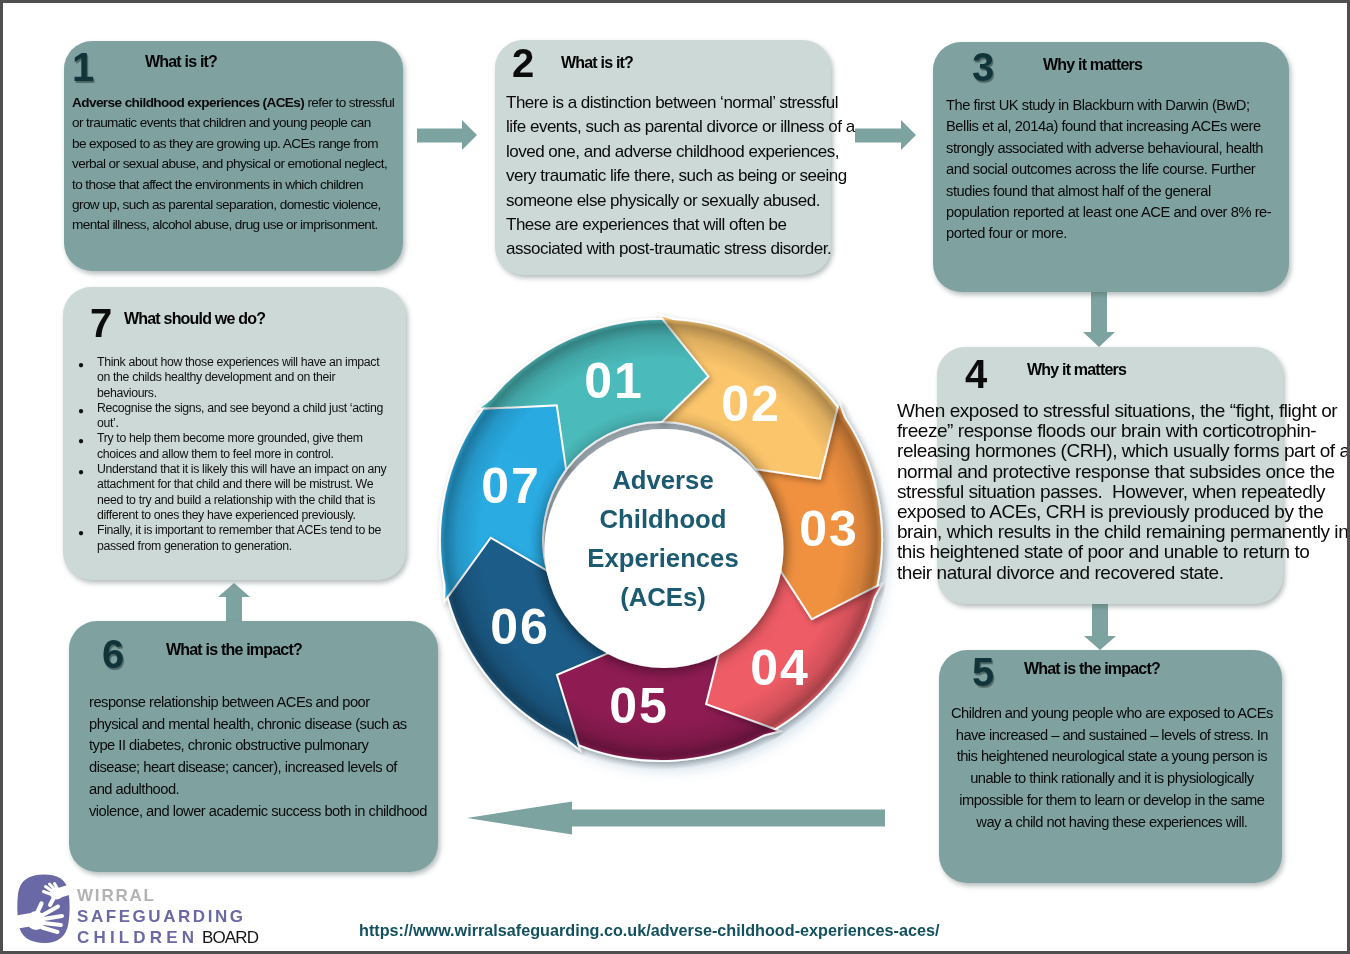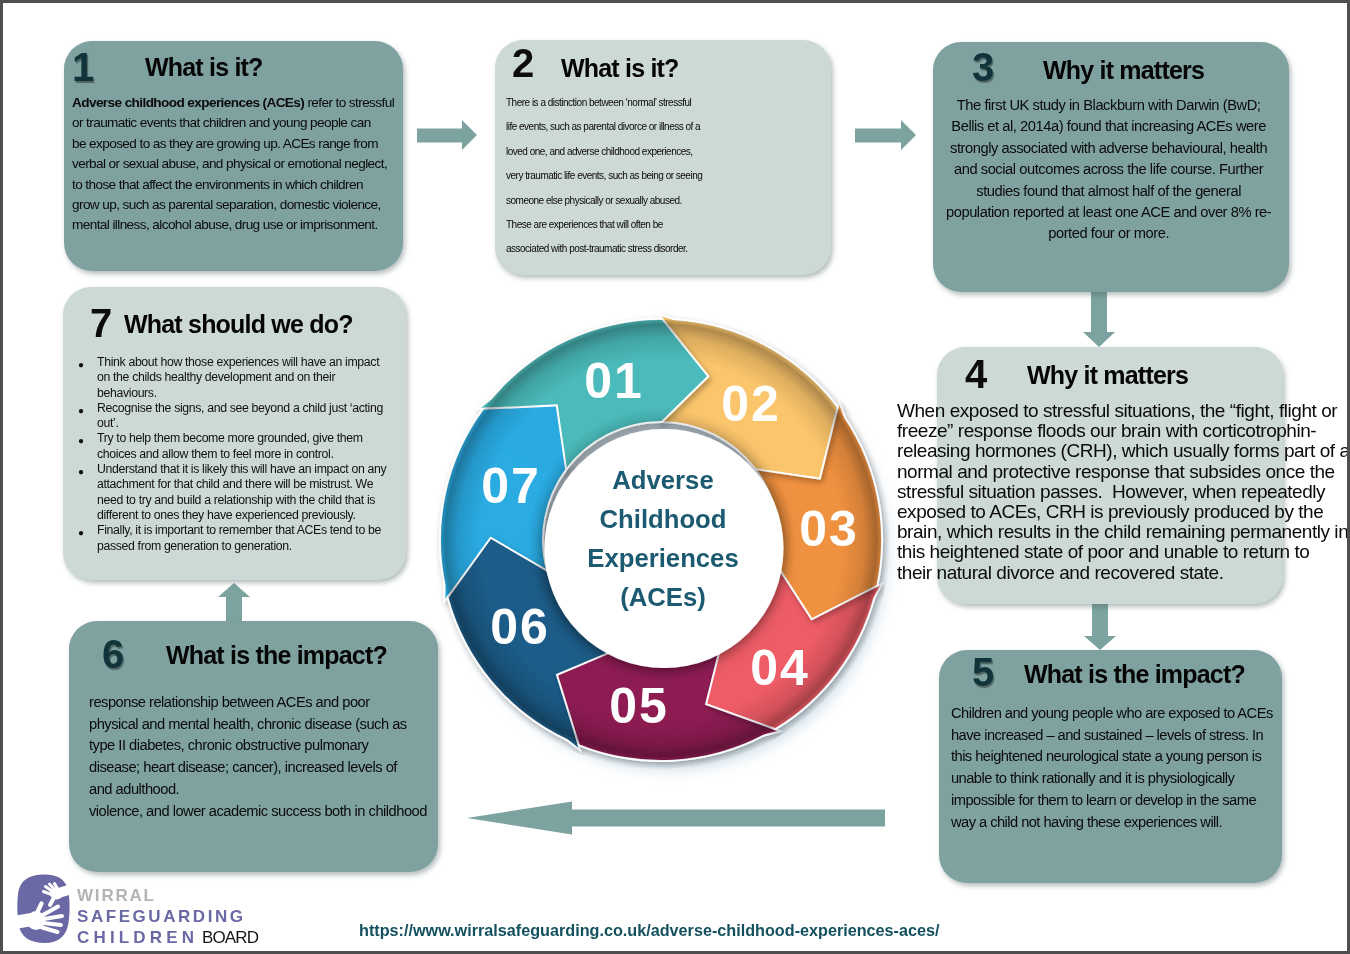--- a/index.html
+++ b/index.html
@@ -4,21 +4,21 @@
 * { margin:0; padding:0; box-sizing:border-box; }
 html,body { width:1350px; height:954px; background:#fff; font-family:"Liberation Sans", sans-serif; }
 #page { position:relative; width:1350px; height:954px; background:#fff; overflow:hidden; }
 #frame { position:absolute; inset:0; border:3px solid #4f4f4f; z-index:50; pointer-events:none; }
 .box { position:absolute; border-radius:28px; box-shadow:2px 3px 5px rgba(70,90,90,.4); }
 .dark { background:#7fa2a1; }
 .light { background:#cdd9d6; }
 .num { position:absolute; font-weight:700; font-size:40px; line-height:1; }
 .numteal { color:#103439; text-shadow:1.2px 1.6px 1px rgba(0,0,0,.38); }
 .numblk { color:#0c0c0c; }
-.title { position:absolute; font-weight:700; color:#050505; white-space:nowrap; font-size:25px; letter-spacing:-0.8px; }
+.title { position:absolute; font-weight:700; color:#050505; white-space:nowrap; font-size:16px; letter-spacing:-0.8px; }
 .body { position:absolute; color:#0a0a0a; }
 .body div { white-space:nowrap; }
 .lay { position:absolute; left:0; top:0; }
 </style></head>
 <body>
 <div id="page">
 
 <svg class="lay" width="1350" height="954" viewBox="0 0 1350 954">
   <polygon points="417,128.5 462,128.5 462,120 477,135 462,150 462,142.5 417,142.5" fill="#7ca3a0"></polygon>
   <polygon points="855,128.5 901,128.5 901,120 916,135 901,150 901,142.5 855,142.5" fill="#7ca3a0"></polygon>
@@ -37,34 +37,34 @@
 <div>be exposed to as they are growing up. ACEs range from</div>
 <div>verbal or sexual abuse, and physical or emotional neglect,</div>
 <div>to those that affect the environments in which children</div>
 <div>grow up, such as parental separation, domestic violence,</div>
 <div>mental illness, alcohol abuse, drug use or imprisonment.</div>
 </div>
 
 <div class="box light" style="left:495px; top:40px; width:336px; height:235px;"></div>
 <div class="num numblk" style="left:512px; top:43px;">2</div>
 <div class="title" style="left:561px; top:54px;">What is it?</div>
-<div class="body" style="left:506px; top:91px; font-size:10px; line-height:24.4px; letter-spacing:-0.5px;">
+<div class="body" style="left:506px; top:91px; font-size:17px; line-height:24.4px; letter-spacing:-0.5px;">
 <div>There is a distinction between ‘normal’ stressful</div>
 <div>life events, such as parental divorce or illness of a</div>
 <div>loved one, and adverse childhood experiences,</div>
-<div>very traumatic life events, such as being or seeing</div>
+<div>very traumatic life there, such as being or seeing</div>
 <div>someone else physically or sexually abused.</div>
 <div>These are experiences that will often be</div>
 <div>associated with post-traumatic stress disorder.</div>
 </div>
 
 <div class="box dark" style="left:933px; top:42px; width:356px; height:250px;"></div>
 <div class="num numteal" style="left:972px; top:47px;">3</div>
 <div class="title" style="left:1043px; top:56px;">Why it matters</div>
-<div class="body" style="left:946px; top:95px; font-size:14.7px; line-height:21.4px; letter-spacing:-0.45px;text-align:center;">
+<div class="body" style="left:946px; top:95px; font-size:14.7px; line-height:21.4px; letter-spacing:-0.45px;">
 <div>The first UK study in Blackburn with Darwin (BwD;</div>
 <div>Bellis et al, 2014a) found that increasing ACEs were</div>
 <div>strongly associated with adverse behavioural, health</div>
 <div>and social outcomes across the life course. Further</div>
 <div>studies found that almost half of the general</div>
 <div>population reported at least one ACE and over 8% re-</div>
 <div>ported four or more.</div>
 </div>
 
 <div class="box light" style="left:937px; top:347px; width:346px; height:257px;"></div>
@@ -78,21 +78,21 @@
 <div>stressful situation passes.&nbsp; However, when repeatedly</div>
 <div>exposed to ACEs, CRH is previously produced by the</div>
 <div>brain, which results in the child remaining permanently in</div>
 <div>this heightened state of poor and unable to return to</div>
 <div>their natural divorce and recovered state.</div>
 </div>
 
 <div class="box dark" style="left:939px; top:650px; width:343px; height:233px;"></div>
 <div class="num numteal" style="left:972px; top:652px;">5</div>
 <div class="title" style="left:1024px; top:660px;">What is the impact?</div>
-<div class="body" style="left:951px; top:703px; font-size:14.7px; line-height:21.7px; letter-spacing:-0.55px;">
+<div class="body" style="left:951px; top:703px; font-size:14.7px; line-height:21.7px; letter-spacing:-0.55px;text-align:center;">
 <div>Children and young people who are exposed to ACEs</div>
 <div>have increased – and sustained – levels of stress. In</div>
 <div>this heightened neurological state a young person is</div>
 <div>unable to think rationally and it is physiologically</div>
 <div>impossible for them to learn or develop in the same</div>
 <div>way a child not having these experiences will.</div>
 </div>
 
 <div class="box dark" style="left:69px; top:621px; width:369px; height:251px;"></div>
 <div class="num numteal" style="left:102px; top:634px;">6</div>

